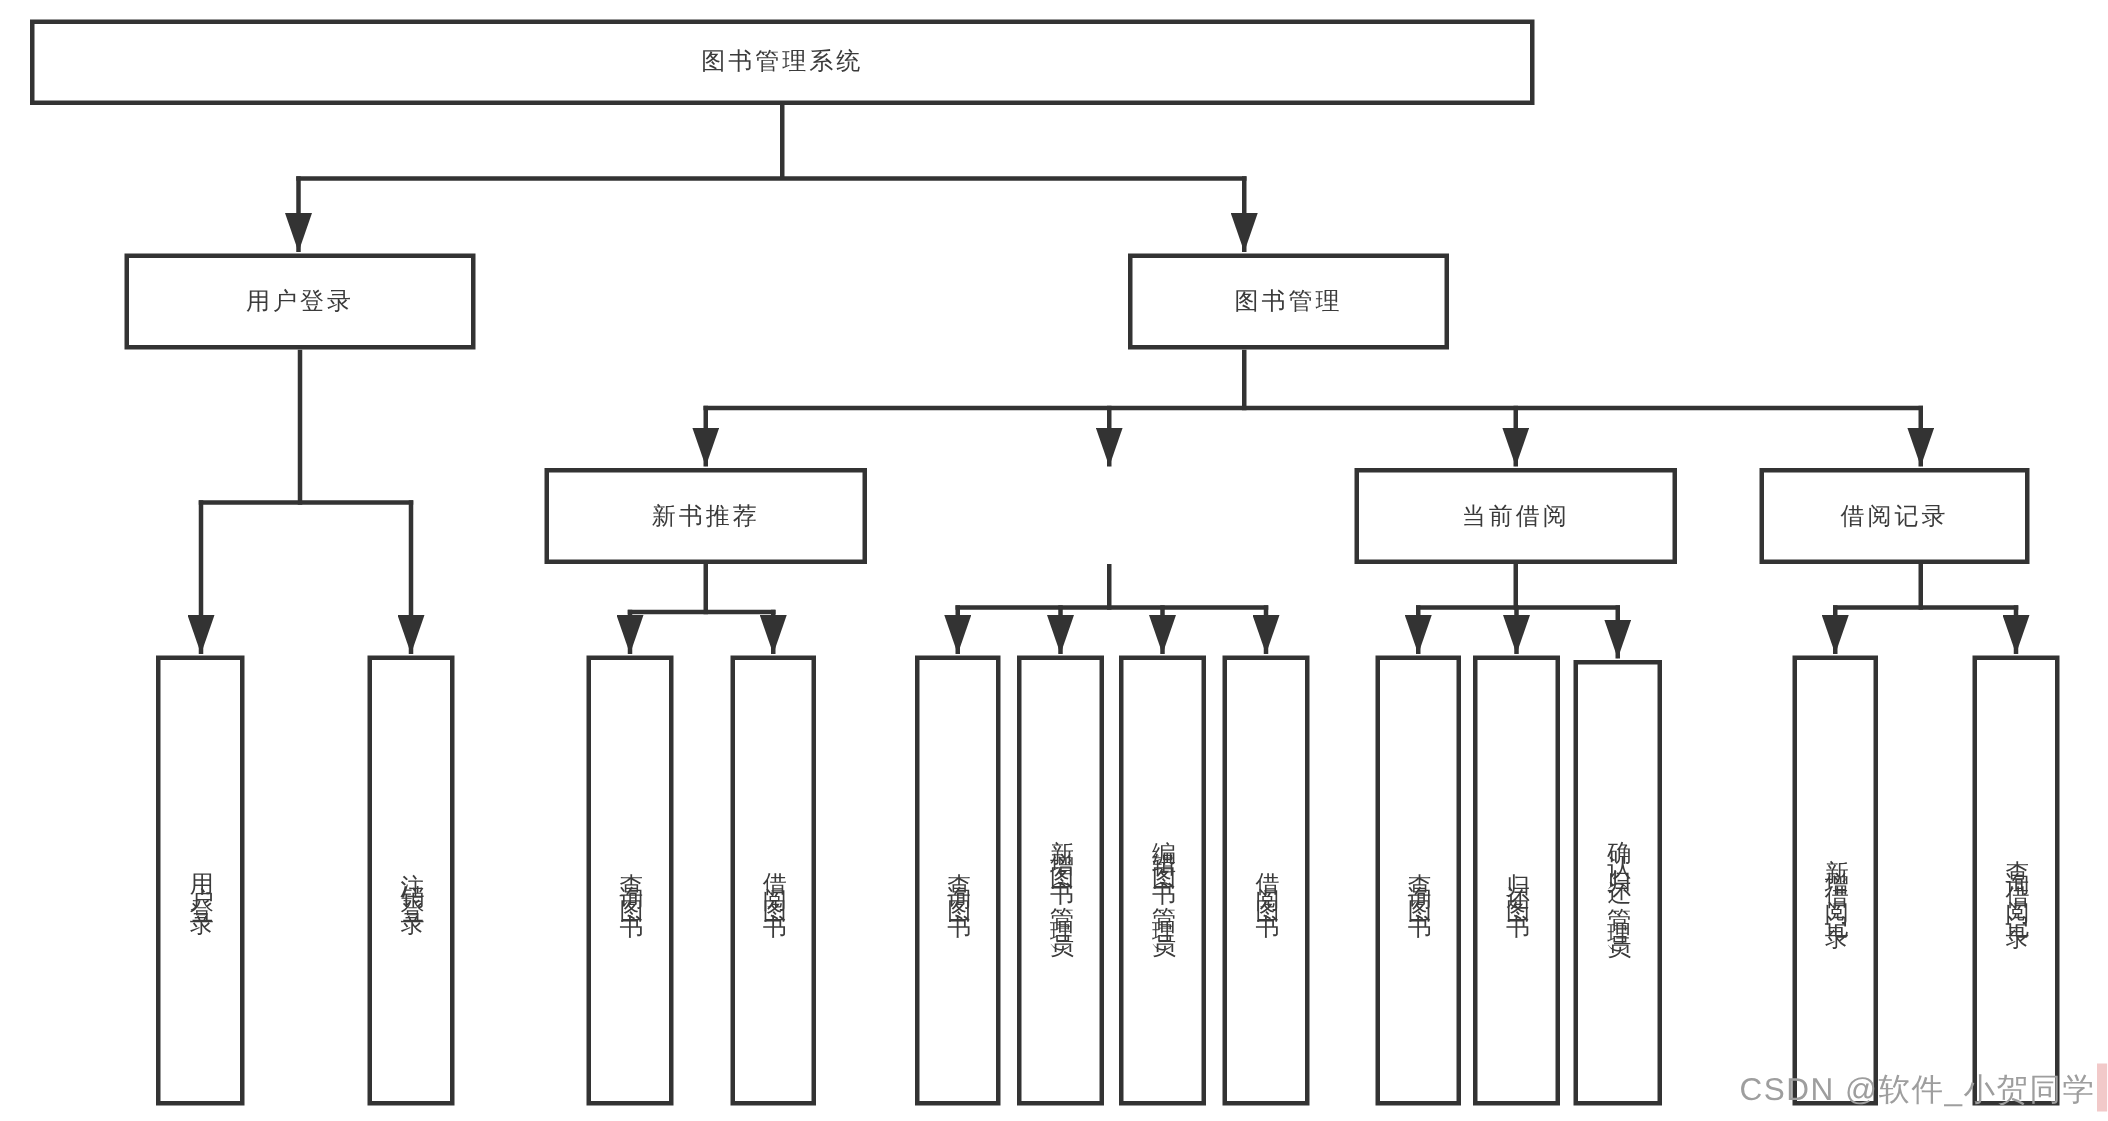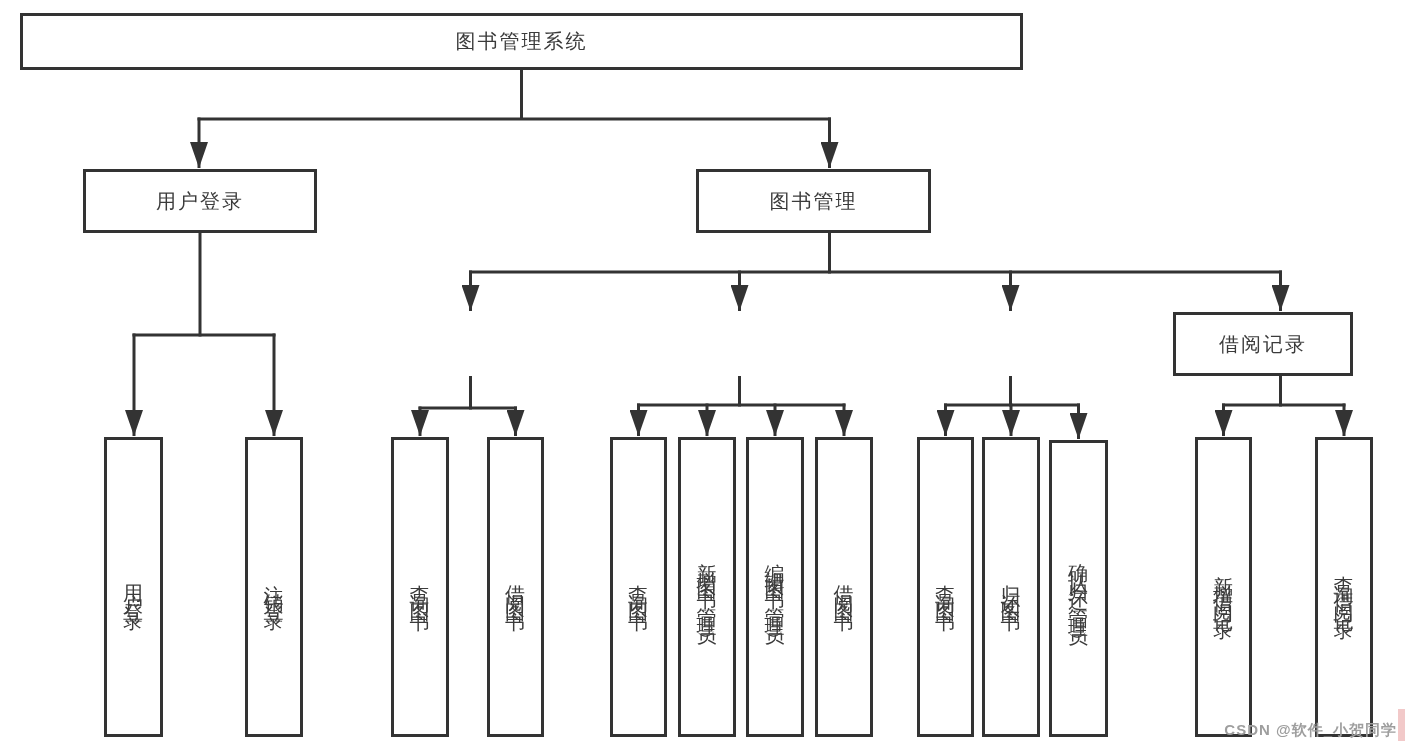--- a/index.html
+++ b/index.html
@@ -28,41 +28,40 @@
   .node {
     position: absolute;
     box-sizing: border-box;
     border: 3px solid var(--line);
     background: #ffffff;
     display: flex;
     align-items: center;
     justify-content: center;
   }
   .node .lbl {
-    font-size: 20px;
+    font-size: 16px;
     color: var(--text);
     letter-spacing: 2px;
     white-space: nowrap;
   }
   .node.v .lbl {
     writing-mode: vertical-rl;
     text-orientation: mixed;
     letter-spacing: 9px;
     line-height: 1;
     white-space: normal;
   }
   .watermark {
     position: absolute;
     right: 8px;
     bottom: 7px;
-    font-size: 15px;
+    font-size: 21px;
     color: var(--wm);
     letter-spacing: 1px;
     white-space: nowrap;
-    font-weight: bold;
   }
   .wm-strip {
     position: absolute;
     right: 0;
     bottom: 6px;
     width: 7px;
     height: 32px;
     background: var(--wma);
   }
 </style>
@@ -133,24 +132,30 @@
     </g>
   </svg>
 
   <div class="node h" style="left:20px;top:13px;width:1003px;height:57px">
     <span class="lbl">图书管理系统</span>
   </div>
 
   <div class="node h" style="left:83px;top:169px;width:234px;height:64px">
     <span class="lbl">用户登录</span>
   </div>
-  <div class="node h" style="left:696px;top:169px;width:235px;height:64px">
+  <div class="node h" style="left:752px;top:169px;width:214px;height:64px">
     <span class="lbl">图书管理</span>
   </div>
 
+  <div class="node h" style="left:363px;top:312px;width:215px;height:64px">
+    <span class="lbl">新书推荐</span>
+  </div>
+  <div class="node h" style="left:903px;top:312px;width:215px;height:64px">
+    <span class="lbl">当前借阅</span>
+  </div>
   <div class="node h" style="left:1173px;top:312px;width:180px;height:64px">
     <span class="lbl">借阅记录</span>
   </div>
 
   <div class="node v" style="left:104px;top:437px;width:59px;height:300px">
     <span class="lbl">用户登录</span>
   </div>
   <div class="node v" style="left:245px;top:437px;width:58px;height:300px">
     <span class="lbl">注销登录</span>
   </div>

